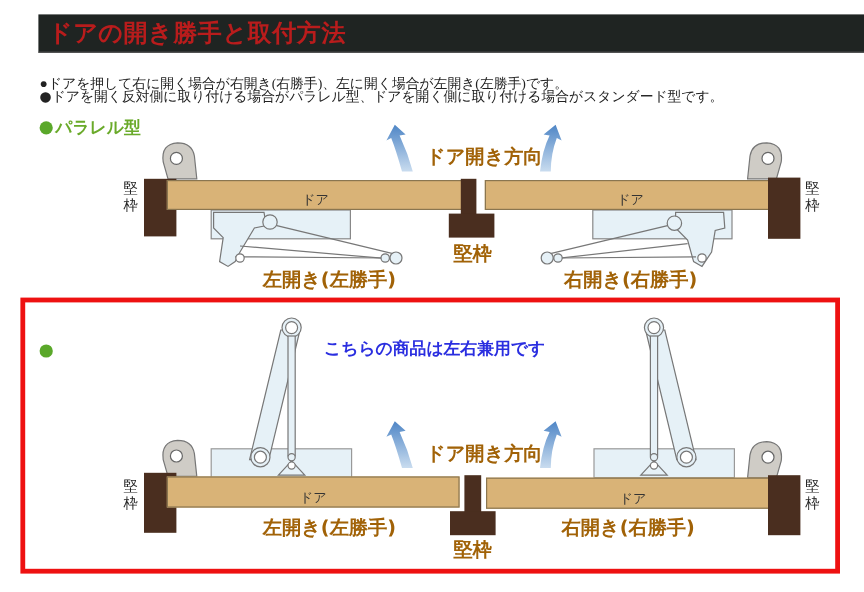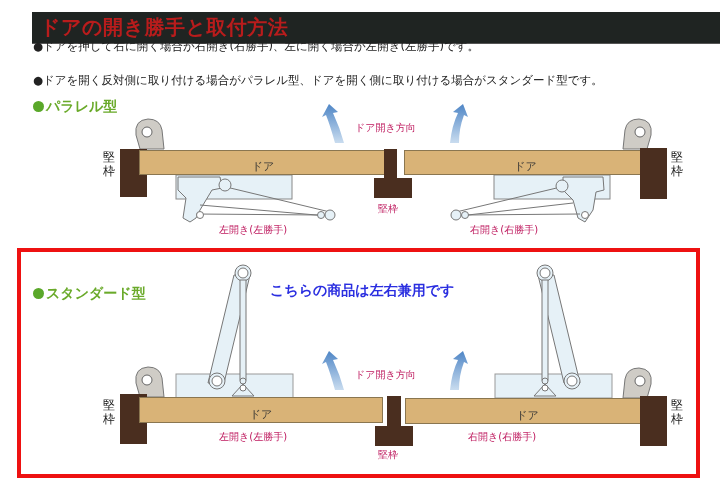--- a/index.html
+++ b/index.html
@@ -5,34 +5,34 @@
   html,body{margin:0;padding:0;background:#fff;}
   body{width:720px;height:493px;position:relative;overflow:hidden;font-family:"DejaVu Sans","Liberation Sans",sans-serif;}
   .abs{position:absolute;}
   .header-bar{left:32px;top:12px;width:688px;height:31px;background:#1f2422;border-bottom:1px solid #555;}
   .header-title{left:40px;top:14px;color:#b91c1c;font-size:20px;font-weight:bold;letter-spacing:0.5px;line-height:26px;white-space:nowrap;}
   .note{left:33px;font-size:11.5px;color:#222;white-space:nowrap;line-height:16px;}
   .section-label{font-size:14px;font-weight:bold;color:#6aaa2a;white-space:nowrap;}
   .dot{display:inline-block;width:11px;height:11px;border-radius:50%;background:#5aa82a;margin-right:2px;vertical-align:-1px;}
   .promo{left:270px;top:282px;color:#2a2ee0;font-size:14px;font-weight:bold;white-space:nowrap;}
   .red-box{left:17px;top:248px;width:675px;height:222px;border:4px solid #ee1111;}
-  .lbl{font-size:10px;color:#be185d;white-space:nowrap;}
+  .lbl{font-size:16px;color:#a16207;white-space:nowrap;font-weight:bold;}
   .vlbl{font-size:12px;color:#222;width:14px;line-height:14px;text-align:center;}
   .door{background:#d9b377;border:1px solid #8a7650;box-sizing:border-box;display:flex;align-items:flex-end;justify-content:center;}
   .door span{font-size:11px;color:#333;}
   .frame{background:#4a2e1f;}
   svg{position:absolute;left:0;top:0;}
 </style>
 </head>
 <body>
 
 <div class="abs header-bar"></div>
 <div class="abs header-title">ドアの開き勝手と取付方法</div>
 
-<div class="abs note" style="top:38px;">●ドアを押して右に開く場合が右開き(右勝手)、左に開く場合が左開き(左勝手)です。</div>
+<div class="abs note" style="top:62px;font-family:Liberation Serif, serif;">●ドアを押して右に開く場合が右開き(右勝手)、左に開く場合が左開き(左勝手)です。</div>
 <div class="abs note" style="top:72px;">●ドアを開く反対側に取り付ける場合がパラレル型、ドアを開く側に取り付ける場合がスタンダード型です。</div>
 
 <div class="abs section-label" style="left:33px;top:98px;">
   <span class="dot"></span><span>パラレル型</span>
 </div>
 
 <svg width="720" height="493">
   <defs>
     <linearGradient id="arrowGrad" x1="0" y1="1" x2="0" y2="0">
       <stop offset="0" stop-color="#c9dcef"></stop>
@@ -130,21 +130,21 @@
 
 <div class="abs vlbl" style="left:102px;top:150px;">堅枠</div>
 <div class="abs vlbl" style="left:670px;top:150px;">堅枠</div>
 <div class="abs lbl" style="left:378px;top:202px;">堅枠</div>
 <div class="abs lbl" style="left:355px;top:121px;">ドア開き方向</div>
 <div class="abs lbl" style="left:219px;top:223px;">左開き(左勝手)</div>
 <div class="abs lbl" style="left:470px;top:223px;">右開き(右勝手)</div>
 
 <div class="abs red-box"></div>
 <div class="abs section-label" style="left:33px;top:285px;">
-  <span class="dot"></span><span>スタンダード型</span>
+  <span class="dot"></span>
 </div>
 <div class="abs promo">こちらの商品は左右兼用です</div>
 
 <div class="abs frame" style="left:120px;top:394px;width:27px;height:50px;"></div>
 <div class="abs door" style="left:139px;top:397px;width:244px;height:26px;">
     <span>ドア</span>
   </div>
 <div class="abs frame" style="left:387px;top:396px;width:14px;height:34px;"></div>
 <div class="abs frame" style="left:375px;top:426px;width:38px;height:20px;"></div>
 <div class="abs door" style="left:405px;top:398px;width:245px;height:26px;">

